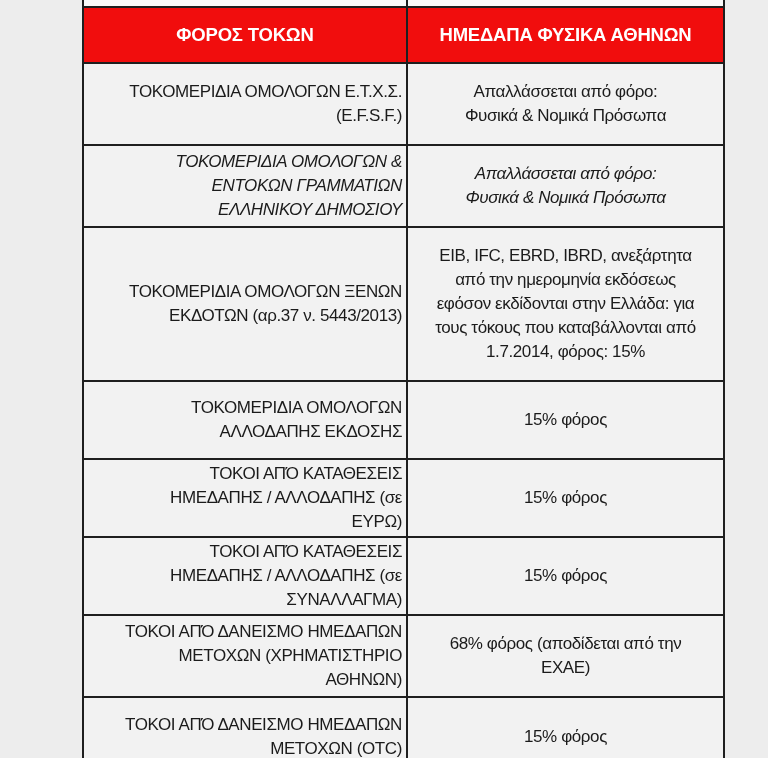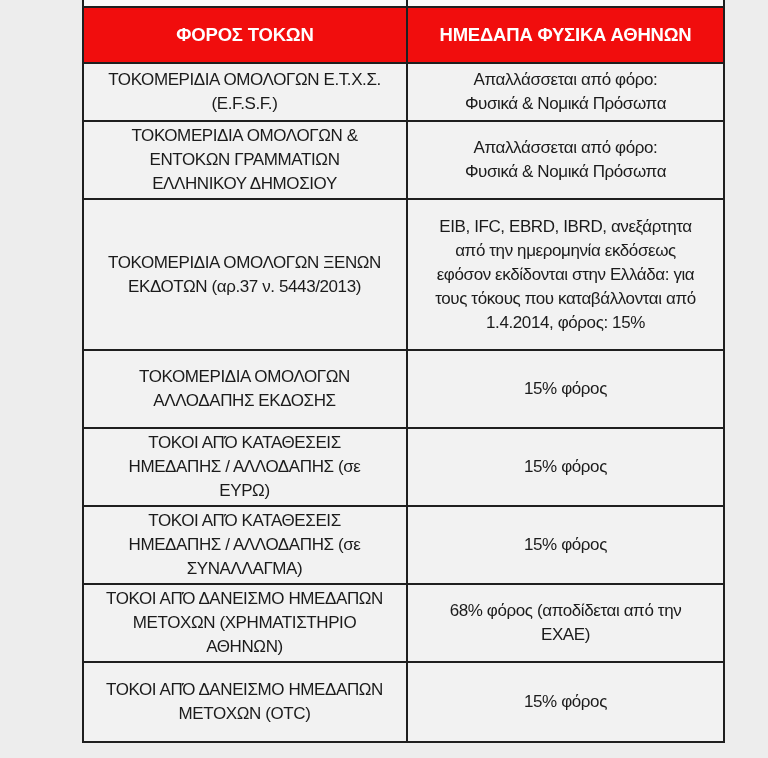--- a/index.html
+++ b/index.html
@@ -45,32 +45,32 @@
     background:var(--header-bg);
     color:var(--header-text);
     font-weight:bold;
     font-size:18.5px;
     letter-spacing:-0.2px;
     text-align:center;
     padding:13px 4px;
   }
   td.cell-left{
     background:var(--cell-bg);
-    text-align:center;
+    text-align:right;
     padding:2px 4px 2px 3px;
     white-space:pre-line;
   }
   td.cell-right{
     background:var(--cell-bg);
     text-align:center;
-    padding:4px 8px;
+    padding:16px 8px;
     white-space:pre-line;
   }
   #rows tr:nth-child(1){height:53px;}
-  #rows tr:nth-child(2){height:72px;}
+  #rows tr:nth-child(2){height:72px;font-style:italic;}
   #rows tr:nth-child(3){height:151px;}
   #rows tr:nth-child(4){height:78px;}
   #rows tr:nth-child(5){height:72px;}
   #rows tr:nth-child(6){height:78px;}
   #rows tr:nth-child(7){height:78px;}
   #rows tr:nth-child(8){height:80px;}
   #rows tr:nth-child(9){height:64px;}
 </style>
 </head>
 <body>
@@ -105,21 +105,21 @@
           <td class="cell-right">Απαλλάσσεται από φόρο:
 Φυσικά &amp; Νομικά Πρόσωπα</td>
         </tr>
         <tr>
           <td class="cell-left">ΤΟΚΟΜΕΡΙΔΙΑ ΟΜΟΛΟΓΩΝ ΞΕΝΩΝ
 ΕΚΔΟΤΩΝ (αρ.37 ν. 5443/2013)</td>
           <td class="cell-right">EIB, IFC, EBRD, IBRD, ανεξάρτητα
 από την ημερομηνία εκδόσεως
 εφόσον εκδίδονται στην Ελλάδα: για
 τους τόκους που καταβάλλονται από
-1.4.2014, φόρος: 15%</td>
+1.7.2014, φόρος: 15%</td>
         </tr>
         <tr>
           <td class="cell-left">ΤΟΚΟΜΕΡΙΔΙΑ ΟΜΟΛΟΓΩΝ
 ΑΛΛΟΔΑΠΗΣ ΕΚΔΟΣΗΣ</td>
           <td class="cell-right">15% φόρος</td>
         </tr>
         <tr>
           <td class="cell-left">ΤΟΚΟΙ ΑΠΌ ΚΑΤΑΘΕΣΕΙΣ
 ΗΜΕΔΑΠΗΣ / ΑΛΛΟΔΑΠΗΣ (σε
 ΕΥΡΩ)</td>

